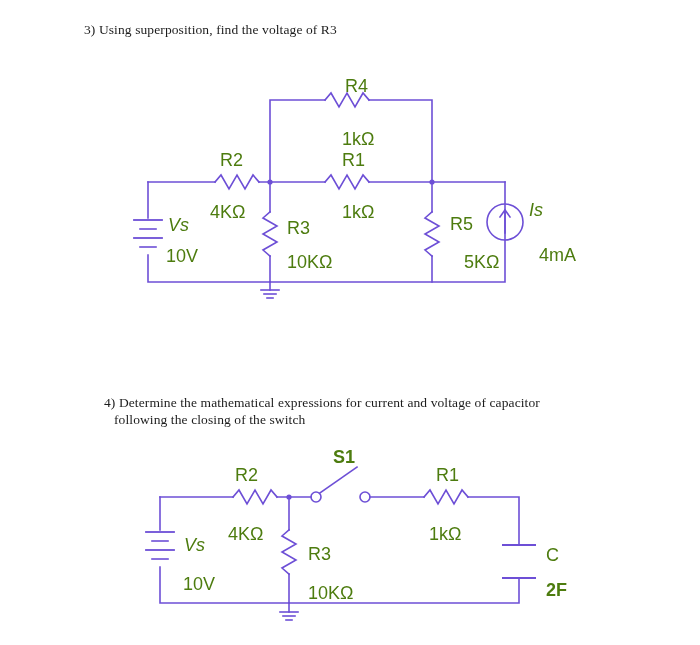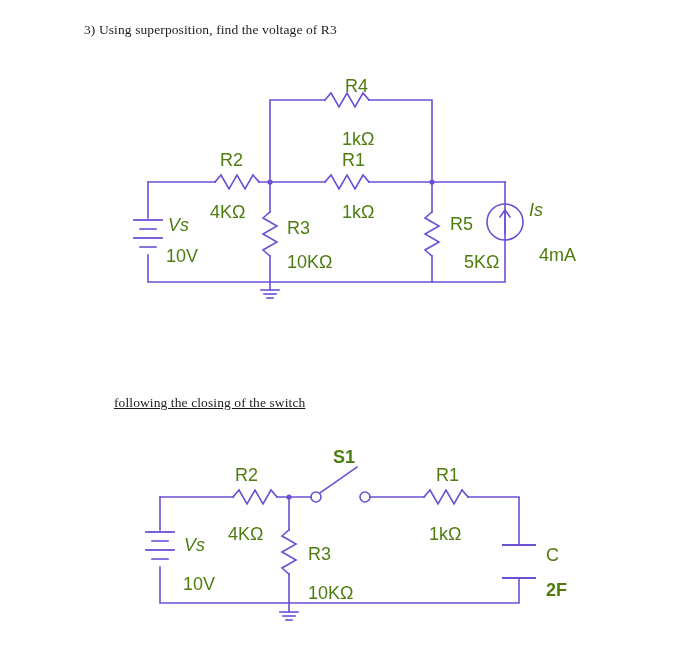--- a/index.html
+++ b/index.html
@@ -22,21 +22,21 @@
   }
   .q-text {
     position: absolute;
     font-family: "Liberation Serif", serif;
     font-size: 13.5px;
     color: #1c1c1c;
     letter-spacing: 0.1px;
   }
   #q3-text { left: 84px; top: 22px; width: 560px; }
   #q4-text { left: 104px; top: 394px; width: 520px; line-height: 17px; }
-  #q4-text .ind { display: block; padding-left: 10px; text-decoration: underline; }
+  #q4-text .ind { display: block; padding-left: 10px; }
 
   svg.circuit {
     position: absolute;
     left: 0; top: 0;
     width: 700px; height: 645px;
     pointer-events: none;
   }
   .lbl {
     position: absolute;
     font-family: "Liberation Sans", sans-serif;
@@ -46,20 +46,21 @@
   }
 </style>
 </head>
 <body>
 
 <div class="page">
 
   <div class="q-text" id="q3-text">3)  Using superposition, find the voltage of R3</div>
 
   <div class="q-text" id="q4-text">
+    <span>4)  Determine the mathematical expressions for current and voltage of capacitor</span>
     <span class="ind">following the closing of the switch</span>
   </div>
 
   <svg class="circuit" viewBox="0 0 700 645">
     <g stroke="#6d4fd6" stroke-width="1.6" fill="none" stroke-linecap="square">
 
       <path d="M270,182 L270,100 L325,100"></path>
 
       <path d="M325,100 l6,-7 l8,14 l8,-14 l8,14 l8,-14 l6,7"></path>
       <path d="M369,100 L432,100 L432,182"></path>

